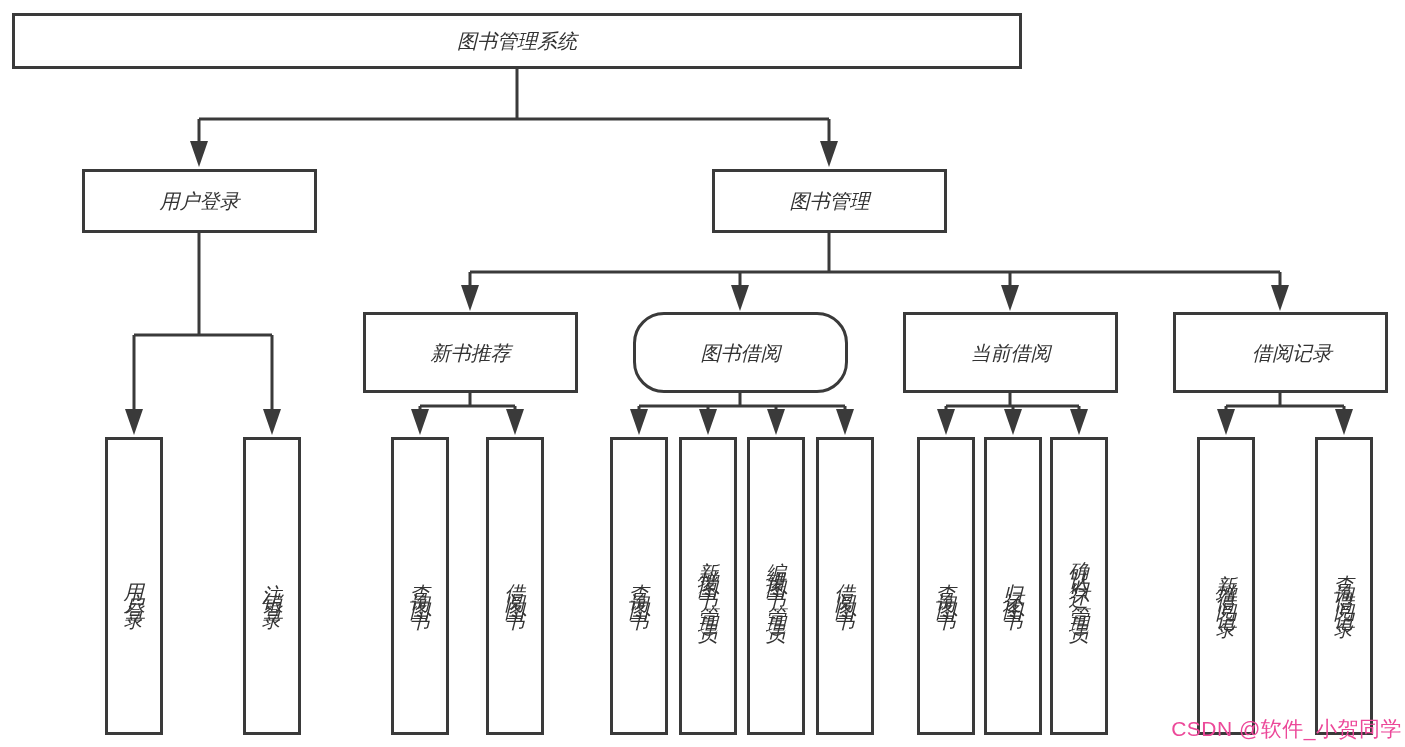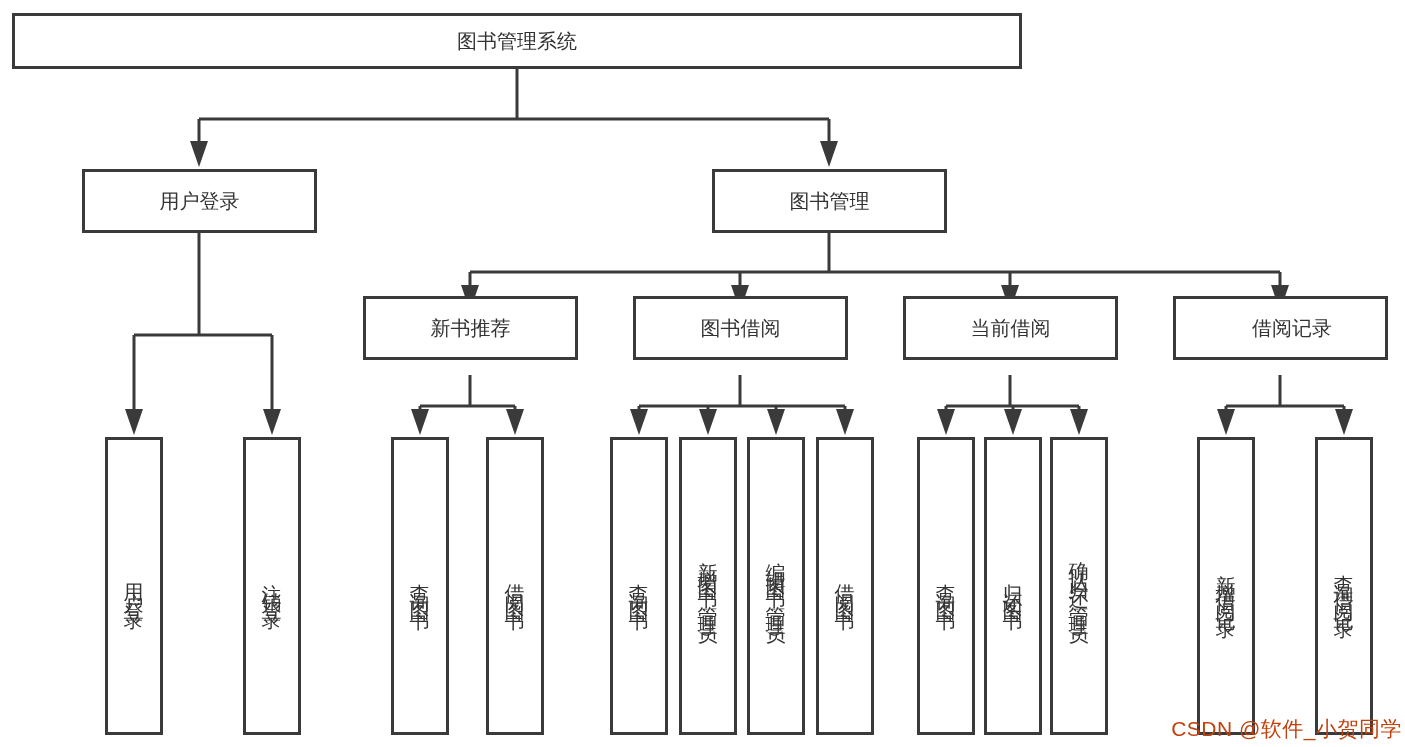--- a/index.html
+++ b/index.html
@@ -5,41 +5,41 @@
   html,body { margin:0; padding:0; background:#ffffff; }
   .canvas {
     position:relative; width:1405px; height:747px; background:#ffffff;
     font-family:"Liberation Sans","DejaVu Sans",sans-serif; overflow:hidden;
   }
   .wires { position:absolute; left:0; top:0; width:1405px; height:747px; }
   .node {
     position:absolute; box-sizing:border-box;
     border:3px solid #3a3a3a; background:#ffffff;
     display:flex; align-items:center; justify-content:center;
-    color:#333333; font-size:20px; line-height:1;
+    color:#333333; font-size:20px; line-height:1;font-style:italic;
   }
   .hnode { white-space:nowrap; }
   .root  { left:12px;  top:13px;  width:1010px; height:56px; }
   .lv2a  { left:82px;  top:169px; width:235px;  height:64px; }
   .lv2b  { left:712px; top:169px; width:235px;  height:64px;text-align:center; }
-  .lv3   { top:296px; width:215px; height:64px; }
-  .l3a { left:363px; } .l3b { left:633px; } .l3c { left:903px;text-align:center; } .l3d { left:1173px;padding-left:23px; }
+  .lv3   { top:312px; width:215px; height:81px; }
+  .l3a { left:363px; } .l3b { left:633px;border-radius:31px; } .l3c { left:903px;text-align:center; } .l3d { left:1173px;padding-left:23px; }
   .vnode { top:437px; width:58px; height:298px; }
   .vnode span {
     writing-mode:vertical-rl; text-orientation:mixed;
     letter-spacing:9px; font-size:20px; color:#333333;
   }
   .v1 { left:105px; }  .v2 { left:243px; }
   .v3 { left:391px; }  .v4 { left:486px; }
   .v5 { left:610px; }  .v6 { left:679px; }  .v7 { left:747px; }  .v8 { left:816px; }
   .v9 { left:917px; }  .v10 { left:984px; } .v11 { left:1050px; }
   .v12 { left:1197px; } .v13 { left:1315px; }
   .watermark {
     position:absolute; right:3px; bottom:4px;
-    font-size:21px; color:#c2410c; white-space:nowrap; letter-spacing:0.5px;
+    font-size:21px; color:#ec4899; white-space:nowrap; letter-spacing:0.5px;
   }
 </style>
 </head>
 <body>
 
 <div class="canvas">
 
   <svg class="wires" viewBox="0 0 1405 747" xmlns="http://www.w3.org/2000/svg" aria-hidden="true">
     <g stroke="#3a3a3a" stroke-width="3" fill="none">
 

